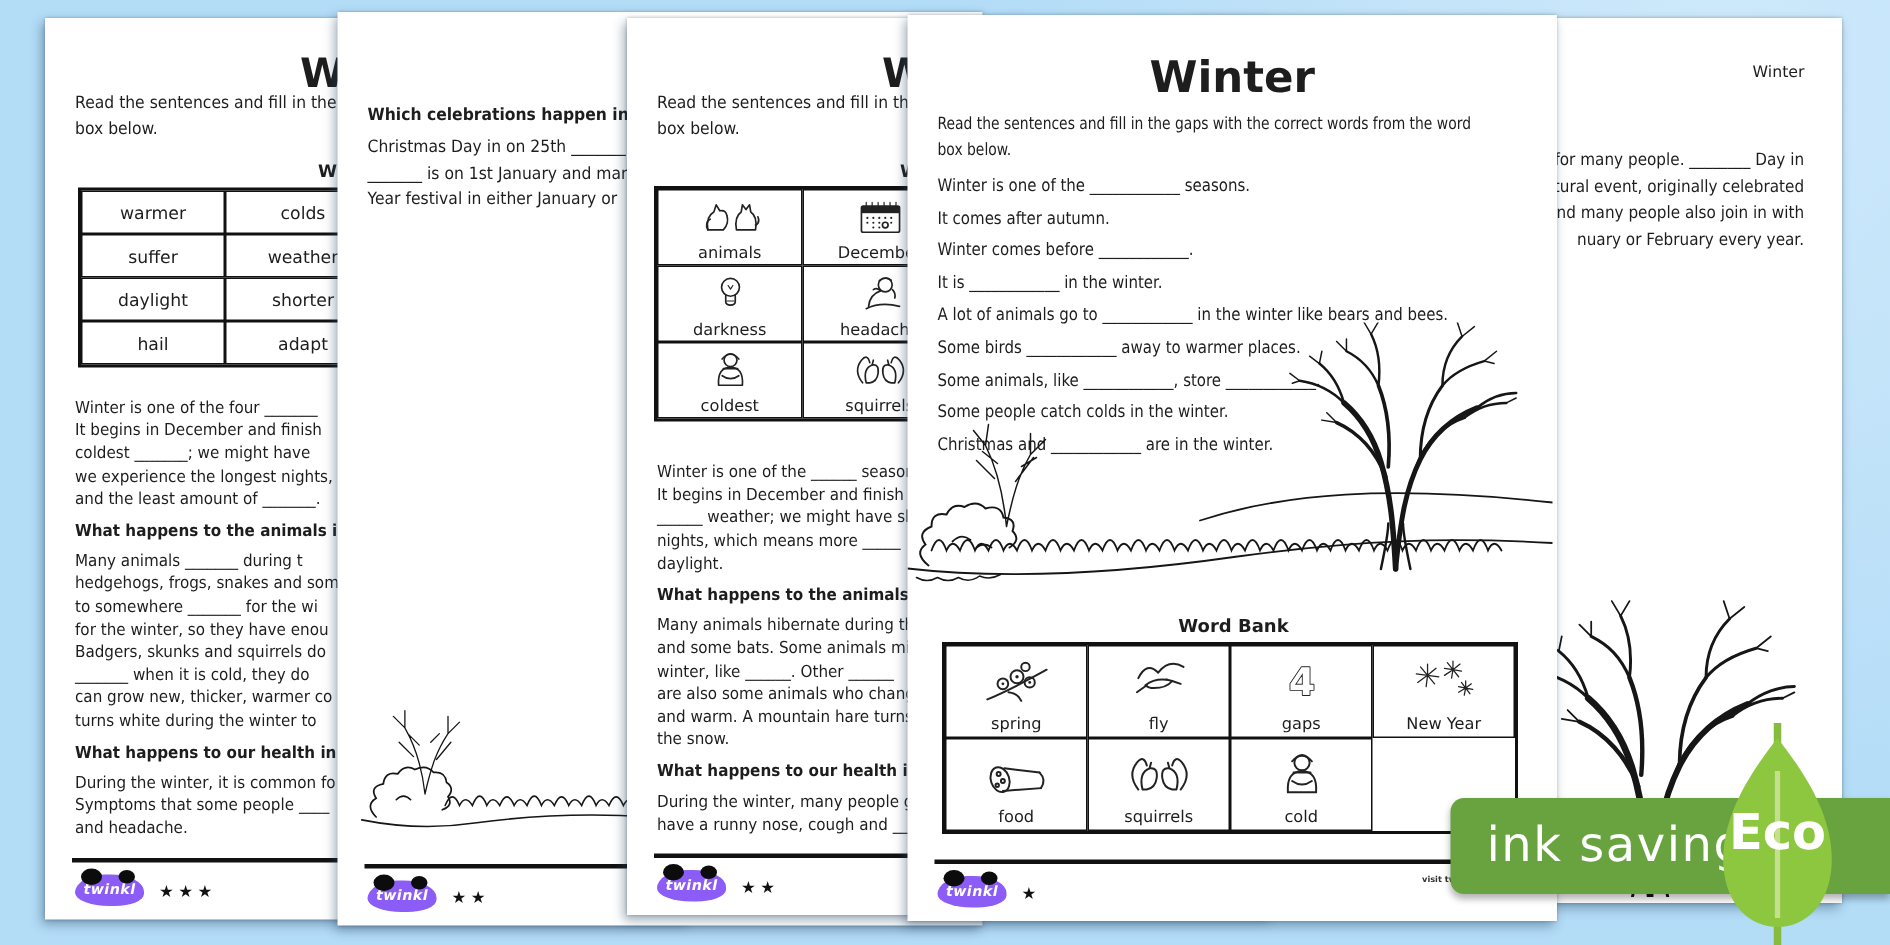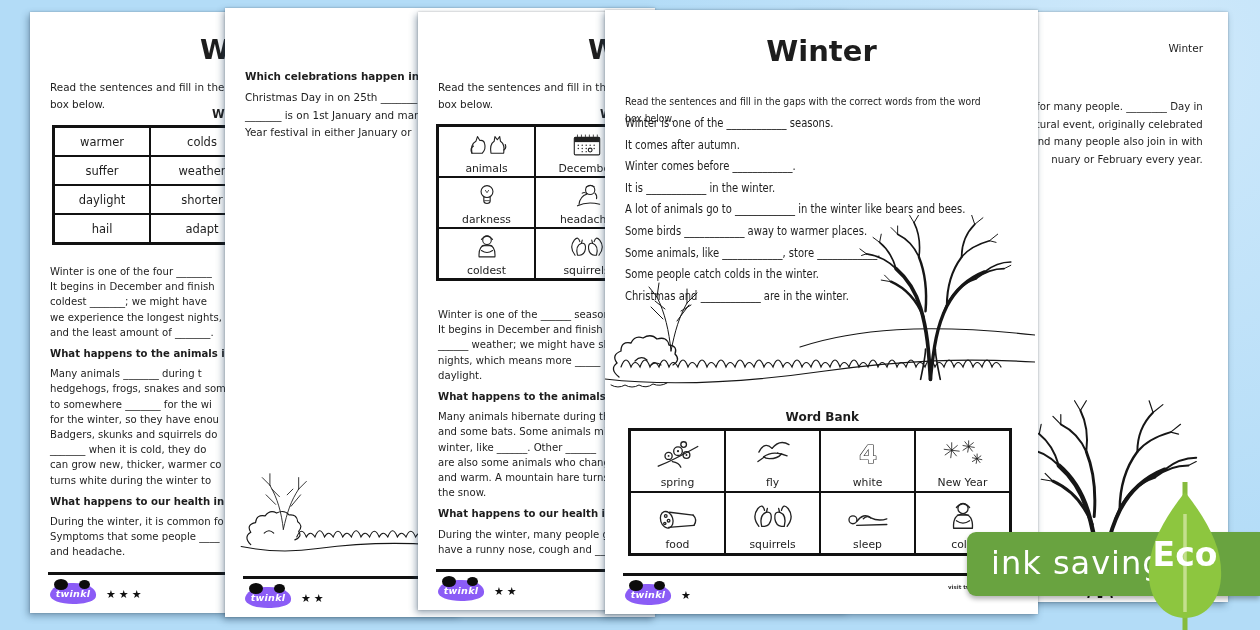--- a/index.html
+++ b/index.html
@@ -15,21 +15,21 @@
     box-shadow:-2px 3px 7px rgba(40,70,100,0.45), 0 0 2px rgba(0,0,0,0.25);
   }
   #p1{left:30px;top:12px;width:430px;height:601px;z-index:1;}
   #p2{left:225px;top:8px;width:430px;height:609px;z-index:2;}
   #p3{left:418px;top:12px;width:430px;height:598px;z-index:3;}
   #p5{left:798px;top:12px;width:430px;height:590px;z-index:4;}
   #p4{left:605px;top:10px;width:433px;height:604px;z-index:5;}
 
   .side-title{position:absolute;top:22px;left:170px;font-size:27px;font-weight:bold;white-space:nowrap;}
   .front-title{position:absolute;top:24px;left:0;width:100%;text-align:center;font-size:29px;font-weight:bold;}
-  .instr{position:absolute;left:20px;margin-top:19px;}
+  .instr{position:absolute;left:20px;}
   .line{white-space:nowrap;}
   .sm{font-size:11px;line-height:15.2px;transform:scaleX(0.92);transform-origin:0 0;}
   .i-line{font-size:11.3px;line-height:17px;transform:scaleX(0.92);transform-origin:0 0;white-space:nowrap;}
   .b{font-weight:bold;}
   .h{margin-top:6px;margin-bottom:5px;}
   .body-lines{position:absolute;left:20px;}
   .p2-lines .line{font-size:11.3px;line-height:17.3px;transform:scaleX(0.92);transform-origin:0 0;}
   .p2-lines .h{margin-top:0;margin-bottom:4px;}
   .wb-frag{position:absolute;top:95px;left:182px;font-weight:bold;font-size:11.5px;}
   .wb-head{position:absolute;top:400px;left:16px;width:93%;text-align:center;font-weight:bold;font-size:12px;}
@@ -384,21 +384,21 @@
         <div class="lbl">fly</div>
       </div>
       <div class="cell">
         <div class="icon">
           <svg viewBox="0 0 48 34">
             <g fill="none" stroke="#222" stroke-width="1.4" stroke-linecap="round" stroke-linejoin="round">
               <text x="24" y="27" text-anchor="middle" font-size="27" font-weight="bold" fill="#ffffff" stroke="#222" stroke-width="1.3" paint-order="stroke" font-family="DejaVu Sans, sans-serif">4</text>
             </g>
           </svg>
         </div>
-        <div class="lbl">white</div>
+        <div class="lbl">gaps</div>
       </div>
       <div class="cell">
         <div class="icon">
           <svg viewBox="0 0 48 34">
             <g fill="none" stroke="#222" stroke-width="1.4" stroke-linecap="round" stroke-linejoin="round">
               <g stroke-width="0.9">
                 <path d="M12,13 l0,-8 M12,13 l6,-5 M12,13 l8,1 M12,13 l5,6 M12,13 l-1,8 M12,13 l-7,5 M12,13 l-8,-1 M12,13 l-5,-6"></path>
                 <path d="M30,9 l0,-6 M30,9 l5,-4 M30,9 l6,1 M30,9 l4,5 M30,9 l-1,6 M30,9 l-6,4 M30,9 l-6,-1 M30,9 l-4,-5"></path>
                 <path d="M39,22 l0,-5 M39,22 l4,-3 M39,22 l5,1 M39,22 l3,4 M39,22 l-1,5 M39,22 l-5,3 M39,22 l-5,-1 M39,22 l-3,-4"></path>
               </g>
@@ -435,33 +435,20 @@
               <path d="M31,13 l-1,-4"></path>
             </g>
           </svg>
         </div>
         <div class="lbl">squirrels</div>
       </div>
       <div class="cell">
         <div class="icon">
           <svg viewBox="0 0 48 34">
             <g fill="none" stroke="#222" stroke-width="1.4" stroke-linecap="round" stroke-linejoin="round">
-              <circle cx="8" cy="21" r="4.2"></circle>
-              <path d="M12,23 Q19,13 27,19 Q35,23 44,20"></path>
-              <path d="M12,27 L44,26"></path>
-              <path d="M19,20 q4,-4 8,-1"></path>
-            </g>
-          </svg>
-        </div>
-        <div class="lbl">sleep</div>
-      </div>
-      <div class="cell">
-        <div class="icon">
-          <svg viewBox="0 0 48 34">
-            <g fill="none" stroke="#222" stroke-width="1.4" stroke-linecap="round" stroke-linejoin="round">
               <circle cx="24" cy="9" r="5.4"></circle>
               <path d="M17,8 Q24,0 31,8"></path>
               <path d="M14,30 Q13,15 24,15 Q35,15 34,30 Z"></path>
               <path d="M18,16 L30,16"></path>
               <path d="M17,22 Q24,27 31,22"></path>
             </g>
           </svg>
         </div>
         <div class="lbl">cold</div>
       </div>

